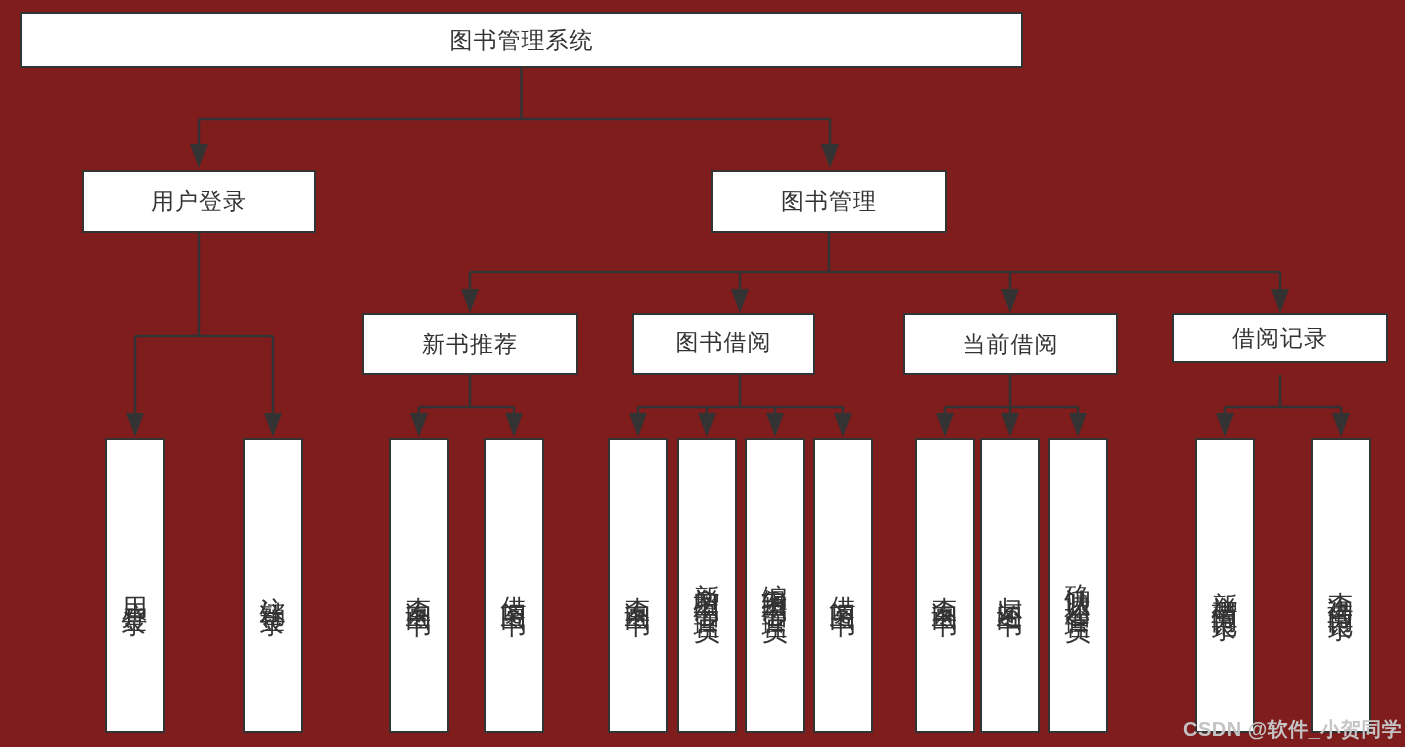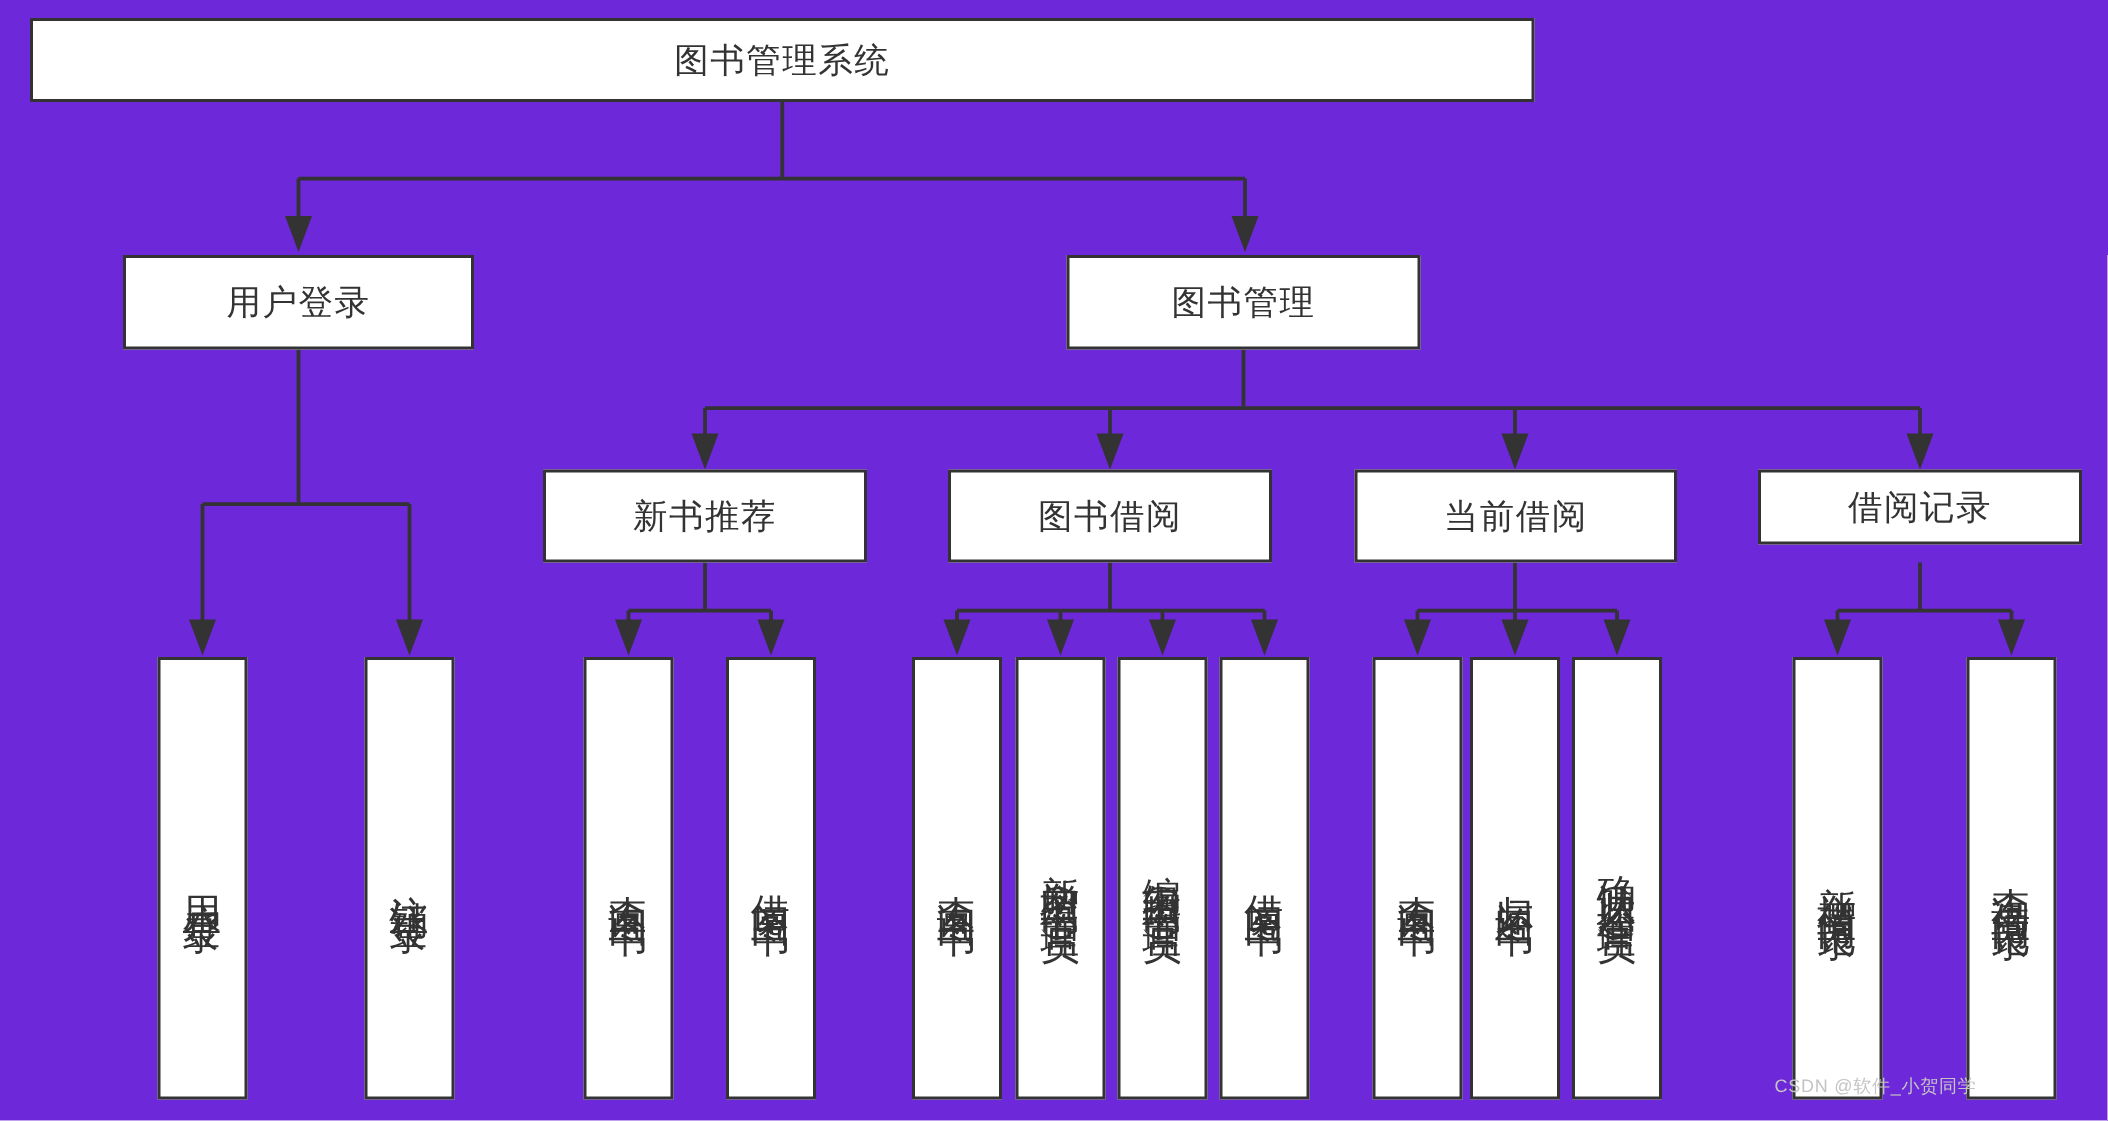--- a/index.html
+++ b/index.html
@@ -1,19 +1,19 @@
 <!DOCTYPE html>
 <html><head>
 <meta charset="utf-8">
 <style>
   html,body{margin:0;padding:0;background:#ffffff;}
   .stage{
     position:relative;
     width:1405px;height:747px;
-    background:#6d28d9;
+    background:#7f1d1d;
     overflow:hidden;
     font-family:"Liberation Sans","DejaVu Sans",sans-serif;
     color:#333333;
   }
   .connector-layer{
     position:absolute;left:0;top:0;width:1405px;height:747px;
     pointer-events:none;
   }
   .box{
     position:absolute;
@@ -34,24 +34,25 @@
     writing-mode:vertical-rl;
     text-orientation:mixed;
     font-size:26px;
     letter-spacing:5px;
     line-height:1;
     white-space:nowrap;
   }
   .watermark{
     position:absolute;
     left:1183px;top:716px;
-    font-size:12px;
+    font-size:20px;
     color:#c4c4c4;
     white-space:nowrap;
     letter-spacing:0.5px;
+    font-weight:bold;
   }
 </style>
 </head>
 <body>
 
 <div class="stage">
 
   <svg class="connector-layer" width="1405" height="747" viewBox="0 0 1405 747" xmlns="http://www.w3.org/2000/svg">
     <g stroke="#333333" stroke-width="2.5" fill="none">
       <path d="M521.5 68 V119 M199 119 H830 M199 119 V146 M830 119 V146"></path>
@@ -76,21 +77,21 @@
   <div class="box h" style="left:82px;top:170px;width:234px;height:63px;">
     <span>用户登录</span>
   </div>
   <div class="box h" style="left:711px;top:170px;width:236px;height:63px;">
     <span>图书管理</span>
   </div>
 
   <div class="box h" style="left:362px;top:313px;width:216px;height:62px;">
     <span>新书推荐</span>
   </div>
-  <div class="box h" style="left:632px;top:313px;width:216px;height:62px;">
+  <div class="box h" style="left:632px;top:313px;width:183px;height:62px;font-family:Liberation Mono, monospace;">
     <span>图书借阅</span>
   </div>
   <div class="box h" style="left:903px;top:313px;width:215px;height:62px;text-align:right;">
     <span>当前借阅</span>
   </div>
   <div class="box h" style="left:1172px;top:313px;width:216px;height:50px;">
     <span>借阅记录</span>
   </div>
 
   <div class="box v" style="left:105px;top:438px;width:60px;height:295px;">

